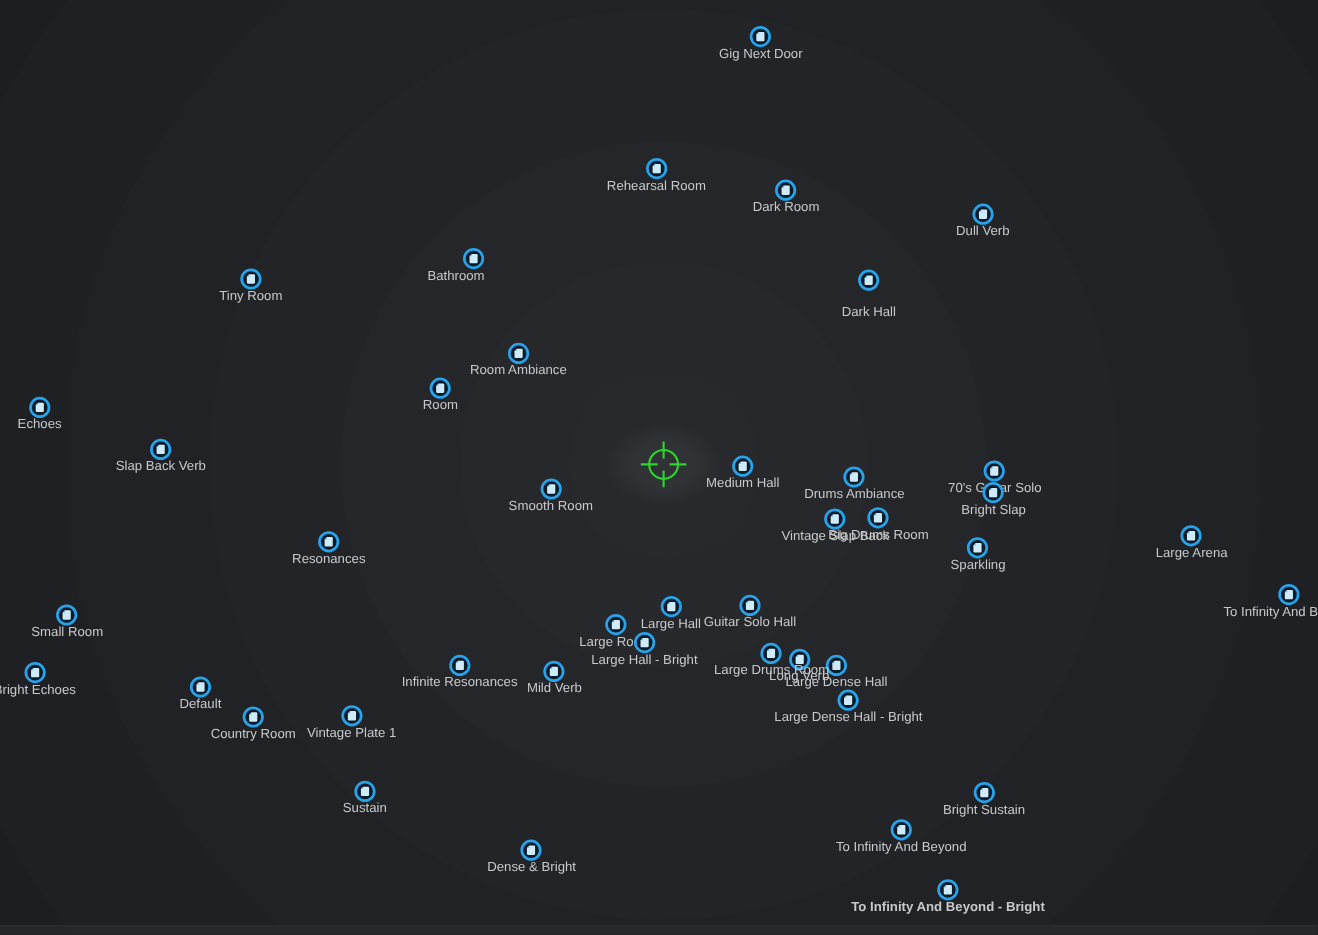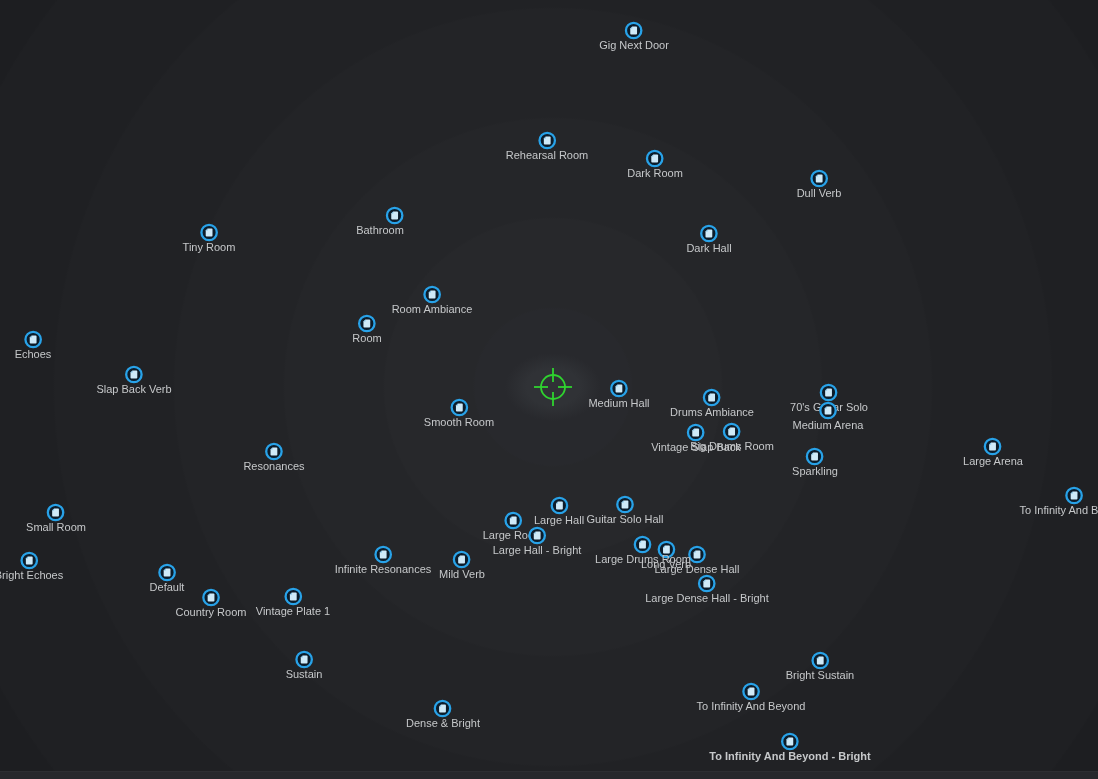--- a/index.html
+++ b/index.html
@@ -137,21 +137,21 @@
       <div class="preset" style="left: 209px; top: 223px;">
     <span class="preset-icon">
       <svg width="19" height="19" viewBox="0 0 19 19">
         <circle cx="9.5" cy="9.5" r="7.7" fill="#0c1c2a" stroke="#28a2e8" stroke-width="2.3"></circle>
         <path d="M8.1 5.6 L12 5.6 Q12.9 5.6 12.9 6.5 L12.9 12.5 Q12.9 13.4 12 13.4 L7 13.4 Q6.1 13.4 6.1 12.5 L6.1 7.6 Z" fill="#cfeaf8"></path>
         <path d="M8.1 5.6 L8.1 7.6 L6.1 7.6 Z" fill="#79c0e6"></path>
       </svg>
     </span>
     <span class="preset-label">Tiny Room</span>
   </div>
-      <div class="preset" style="left: 709px; top: 224px;">
+      <div class="preset" style="left: 724px; top: 224px; gap: 12px;">
     <span class="preset-icon">
       <svg width="19" height="19" viewBox="0 0 19 19">
         <circle cx="9.5" cy="9.5" r="7.7" fill="#0c1c2a" stroke="#28a2e8" stroke-width="2.3"></circle>
         <path d="M8.1 5.6 L12 5.6 Q12.9 5.6 12.9 6.5 L12.9 12.5 Q12.9 13.4 12 13.4 L7 13.4 Q6.1 13.4 6.1 12.5 L6.1 7.6 Z" fill="#cfeaf8"></path>
         <path d="M8.1 5.6 L8.1 7.6 L6.1 7.6 Z" fill="#79c0e6"></path>
       </svg>
     </span>
     <span class="preset-label">Dark Hall</span>
   </div>
       <div class="preset" style="left: 432px; top: 285px;">
@@ -235,21 +235,21 @@
     <span class="preset-label">Smooth Room</span>
   </div>
       <div class="preset" style="left: 828px; top: 401px;">
     <span class="preset-icon">
       <svg width="19" height="19" viewBox="0 0 19 19">
         <circle cx="9.5" cy="9.5" r="7.7" fill="#0c1c2a" stroke="#28a2e8" stroke-width="2.3"></circle>
         <path d="M8.1 5.6 L12 5.6 Q12.9 5.6 12.9 6.5 L12.9 12.5 Q12.9 13.4 12 13.4 L7 13.4 Q6.1 13.4 6.1 12.5 L6.1 7.6 Z" fill="#cfeaf8"></path>
         <path d="M8.1 5.6 L8.1 7.6 L6.1 7.6 Z" fill="#79c0e6"></path>
       </svg>
     </span>
-    <span class="preset-label">Medium Arena</span>
+    <span class="preset-label">Bright Slap</span>
   </div>
       <div class="preset" style="left: 732px; top: 422px;">
     <span class="preset-icon">
       <svg width="19" height="19" viewBox="0 0 19 19">
         <circle cx="9.5" cy="9.5" r="7.7" fill="#0c1c2a" stroke="#28a2e8" stroke-width="2.3"></circle>
         <path d="M8.1 5.6 L12 5.6 Q12.9 5.6 12.9 6.5 L12.9 12.5 Q12.9 13.4 12 13.4 L7 13.4 Q6.1 13.4 6.1 12.5 L6.1 7.6 Z" fill="#cfeaf8"></path>
         <path d="M8.1 5.6 L8.1 7.6 L6.1 7.6 Z" fill="#79c0e6"></path>
       </svg>
     </span>
     <span class="preset-label">Big Drums Room</span>

